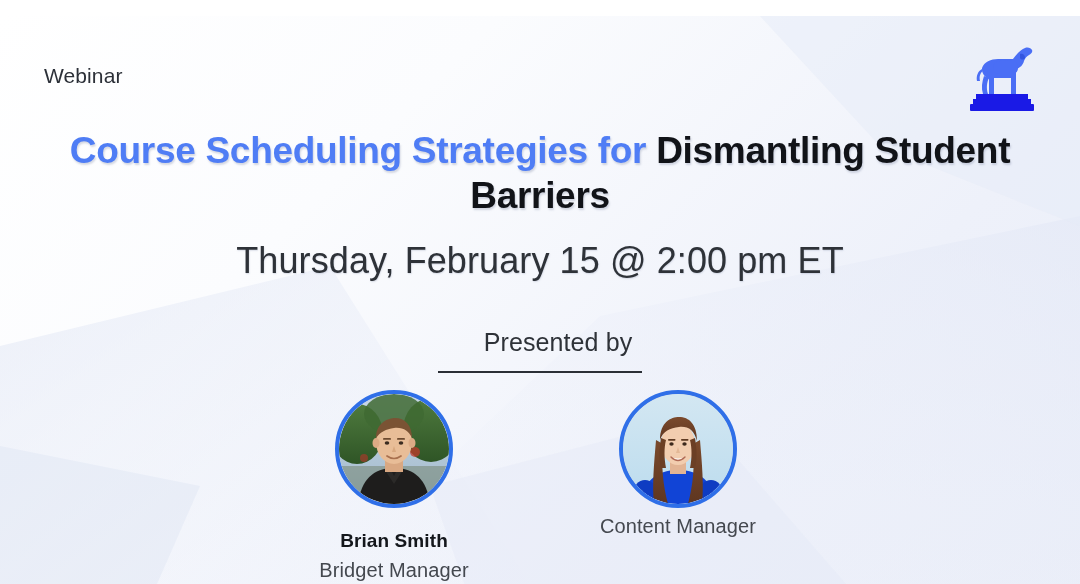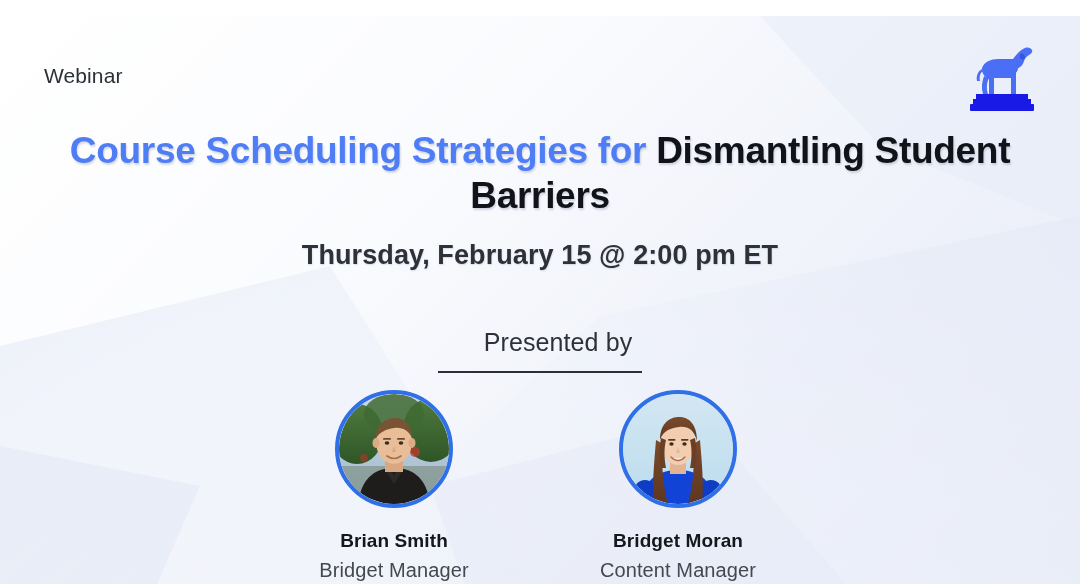--- a/index.html
+++ b/index.html
@@ -73,22 +73,22 @@
   }
   .title-accent { color: #4f7df5; }
 
   
   #date-line {
     position: absolute;
     left: 0;
     top: 224px;
     width: 1080px;
     text-align: center;
-    font-size: 27px;
-    font-weight: 700;
+    font-size: 36px;
+    font-weight: 400;
     color: #2e3238;
     letter-spacing: 0.1px;
     text-shadow: 0.5px 1px 1.5px rgba(130,140,170,0.28);
   }
 
   
   #presented-by-wrap {
     position: absolute;
     left: 0;
     top: 312px;
@@ -328,19 +328,18 @@
             <ellipse cx="48.5" cy="50" rx="2.2" ry="1.8" fill="#3c2a1d"></ellipse>
             <ellipse cx="61.5" cy="50" rx="2.2" ry="1.8" fill="#3c2a1d"></ellipse>
 
             <path d="M55 53 L 53 59 L 57 59 Z" fill="#e3b896"></path>
 
             <path d="M48 63 Q 55 70, 62 63 Q 55 66, 48 63 Z" fill="#ffffff"></path>
             <path d="M48 63 Q 55 70, 62 63" stroke="#b06a55" stroke-width="1.4" fill="none" stroke-linecap="round"></path>
           </g>
         </svg>
       </div>
-      <div class="speaker-name">Bridget Moran</div>
       <div class="speaker-role">Content Manager</div>
     </div>
 
   </div>
 
 </div>
 
 </body></html>

